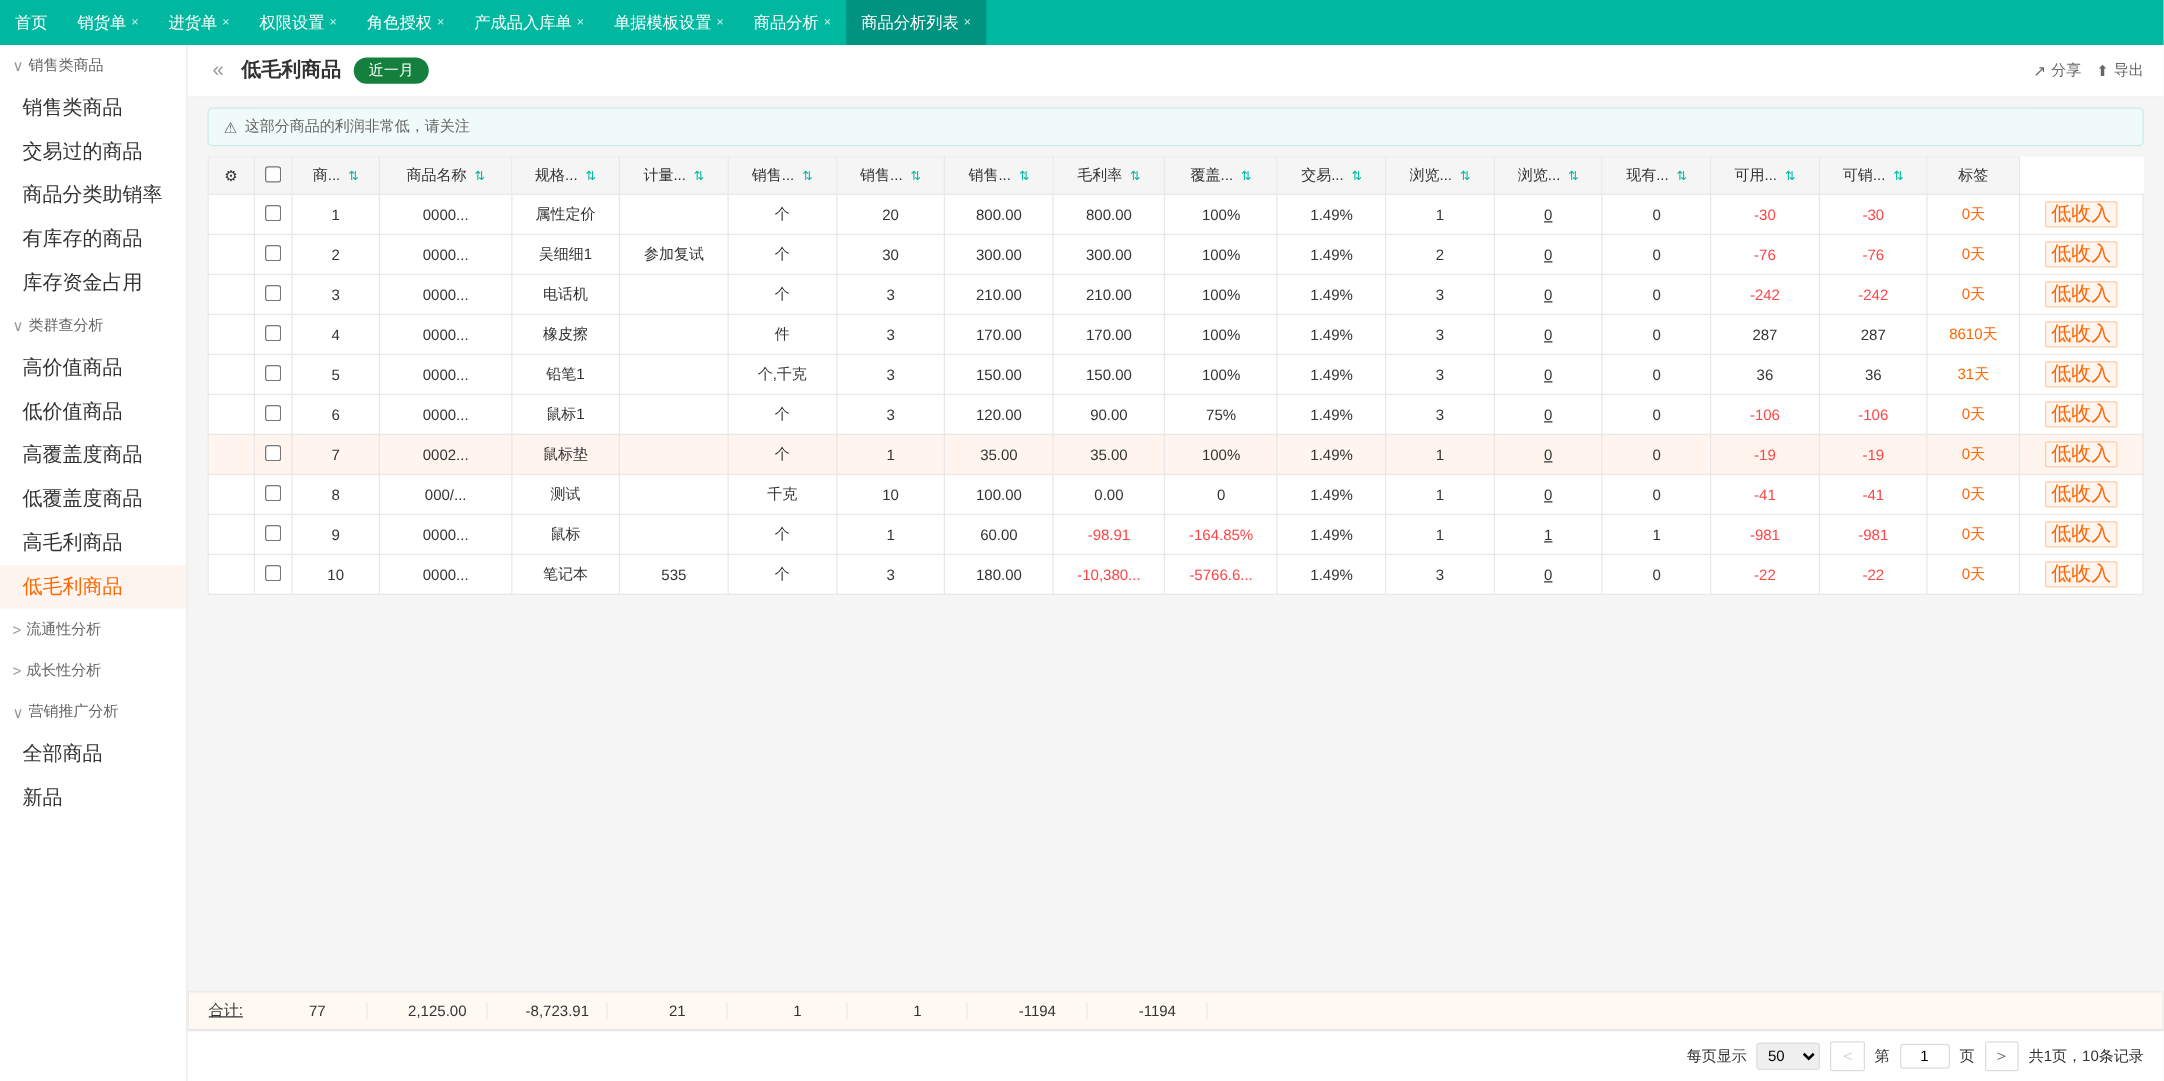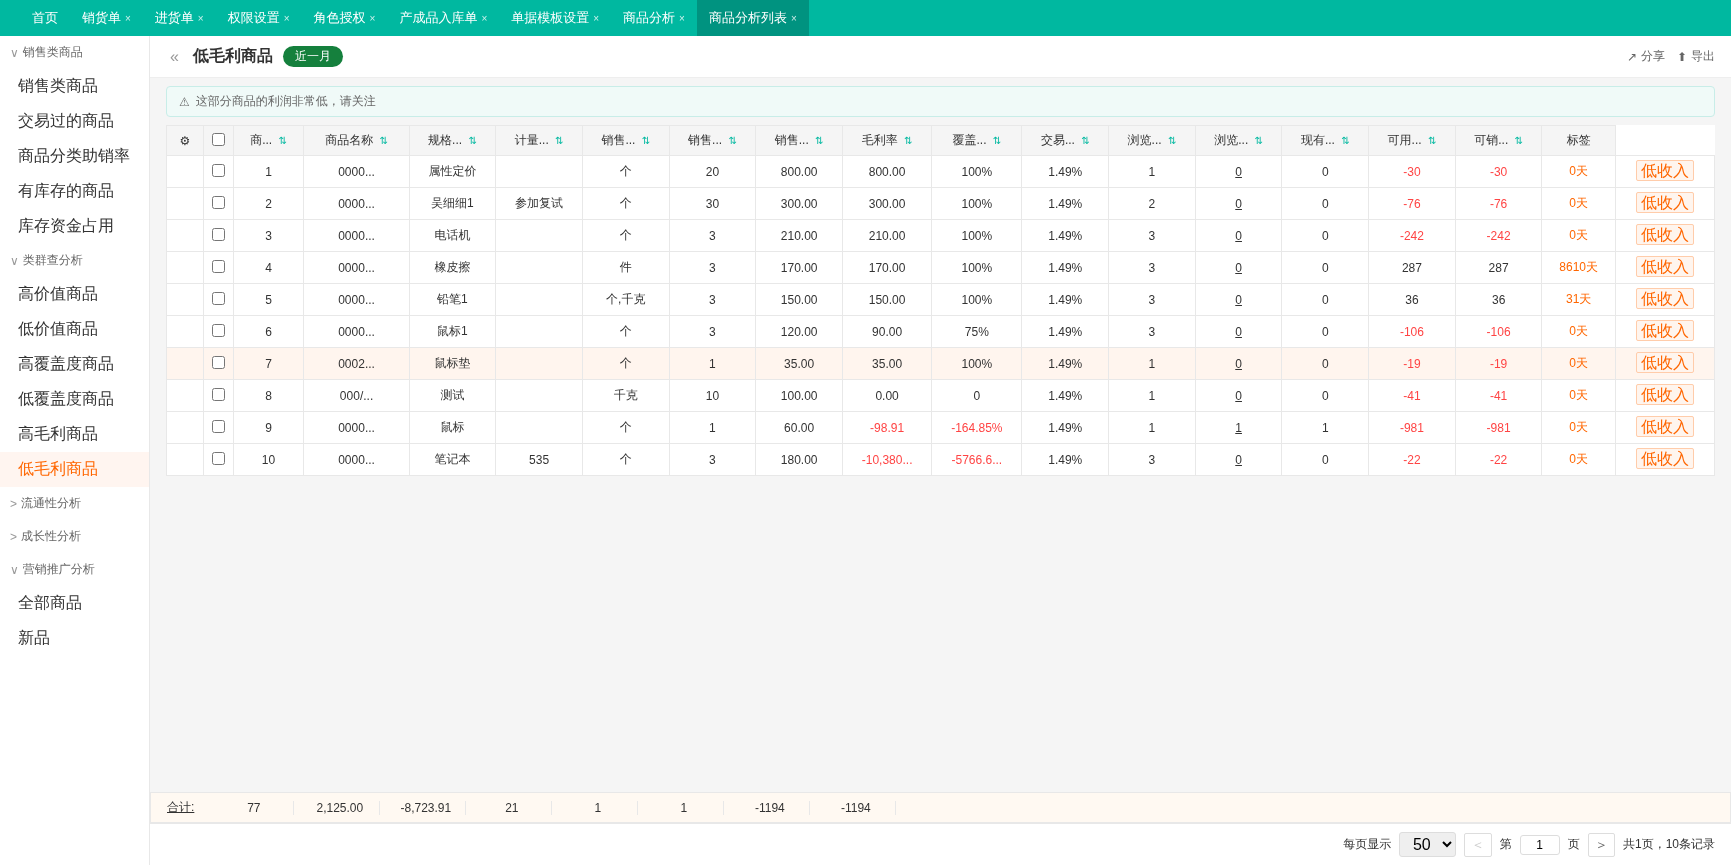--- a/index.html
+++ b/index.html
@@ -4,21 +4,21 @@
   <style>
     * { box-sizing: border-box; margin: 0; padding: 0; }
     body { font-family: 'Microsoft YaHei', Arial, sans-serif; font-size: 12px; background: #f5f5f5; color: #333; }
 
     
     .top-nav {
       background: #00b8a0;
       display: flex;
       align-items: center;
       height: 36px;
-      padding: 0 20px;
+      padding: 0 0;
     }
     .top-nav .nav-item {
       color: #fff;
       padding: 0 12px;
       height: 36px;
       display: flex;
       align-items: center;
       cursor: pointer;
       font-size: 13px;
       white-space: nowrap;
@@ -195,21 +195,21 @@
       background: #fff9f2;
       border: 1px solid #e8e8e8;
       padding: 6px 16px;
       display: flex;
       align-items: center;
       font-size: 12px;
     }
     .footer-label { color: #333; margin-right: 20px; text-decoration: underline; }
     .footer-values {
       display: flex;
-      gap: 6px;
+      gap: 16px;
     }
     .footer-cell {
       padding: 0 8px;
       color: #333;
       border-right: 1px solid #e8e8e8;
       min-width: 80px;
       text-align: center;
     }
 
     
@@ -220,23 +220,22 @@
       display: flex;
       align-items: center;
       justify-content: flex-end;
       gap: 8px;
       font-size: 12px;
     }
     .page-size-select {
       border: 1px solid #ddd;
       border-radius: 3px;
       padding: 2px 4px;
-      font-size: 16px;
-      cursor: pointer;
-      text-align: center;
+      font-size: 12px;
+      cursor: pointer;
     }
     .page-nav-btn {
       border: 1px solid #ddd;
       background: #fff;
       padding: 2px 6px;
       cursor: pointer;
       border-radius: 2px;
       color: #666;
     }
     .page-nav-btn:disabled { color: #ccc; cursor: default; }

